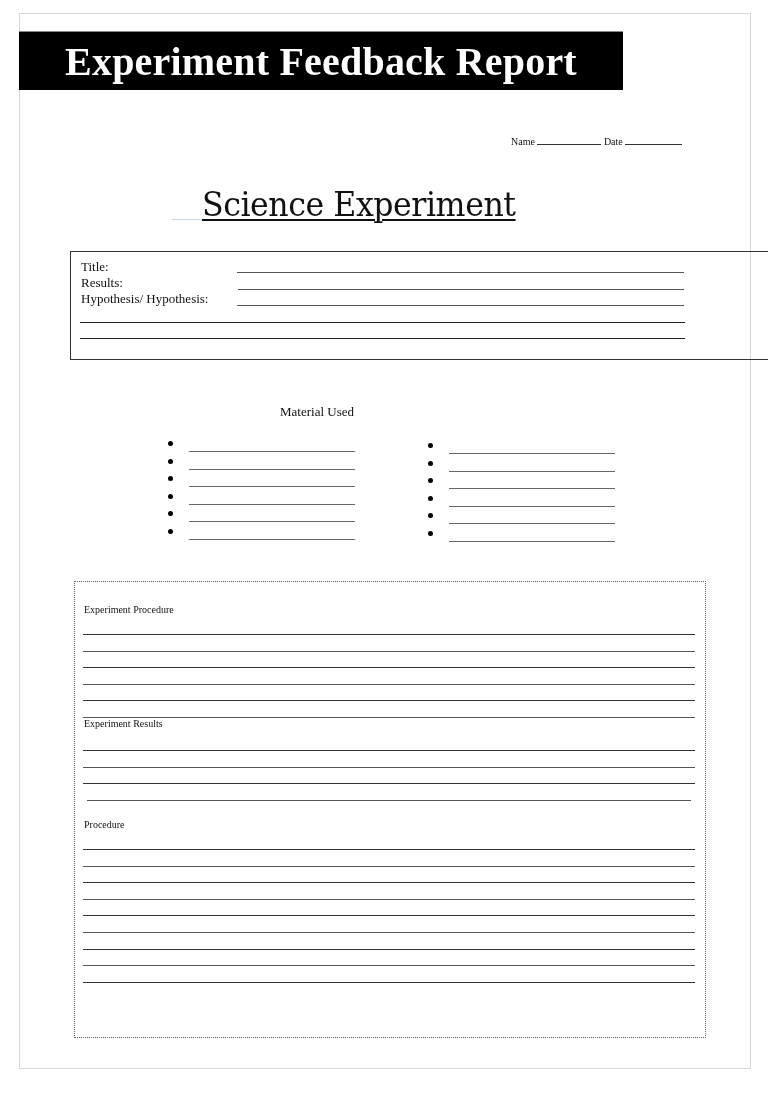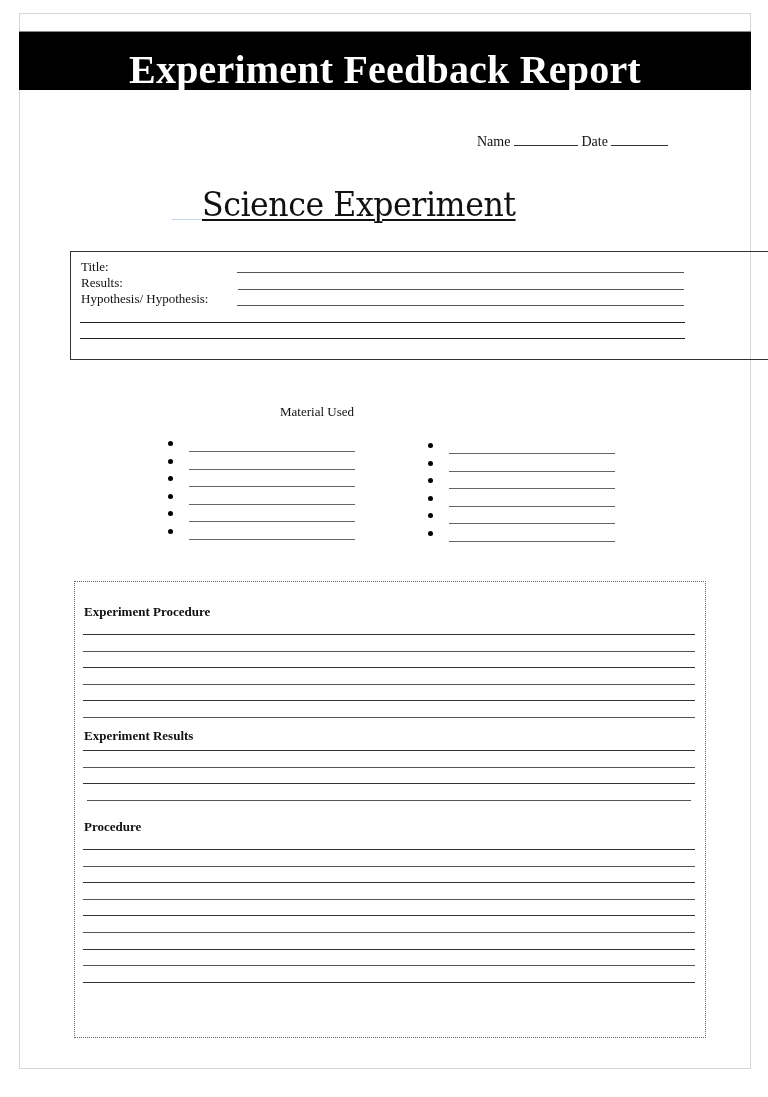--- a/index.html
+++ b/index.html
@@ -1,44 +1,44 @@
 <!DOCTYPE html>
 <html><head>
   <meta charset="utf-8">
   <style>
     html, body { margin: 0; padding: 0; background: #ffffff; }
     body { width: 768px; height: 1097px; position: relative; overflow: hidden;
            font-family: "Liberation Serif", "DejaVu Serif", serif; color: #111; }
     .page { position: absolute; left: 19px; top: 13px; width: 732px; height: 1056px;
             border: 1px solid #d6d6d6; box-sizing: border-box; background: #fff; }
-    .banner { position: absolute; left: 19px; top: 31px; width: 732px; height: 59px;
+    .banner { position: absolute; left: 19px; top: 31px; width: 604px; height: 59px;
               background: #000; border-top: 1px solid #888; box-sizing: border-box;
-              display: flex; align-items: flex-end; justify-content: center; }
+              display: flex; align-items: center; justify-content: center; }
     .banner h1 { margin: 0; color: #fff; font-weight: bold; font-size: 40px; letter-spacing: 0.2px;
                  font-family: "Liberation Serif", serif; line-height: 1; padding-top: 2px; }
-    .name-date { position: absolute; left: 477px; top: 134px; font-size: 14px; white-space: nowrap; }
+    .name-date { position: absolute; left: 511px; top: 134px; font-size: 10px; white-space: nowrap; }
     .blank { display: inline-block; border-bottom: 1px solid #333; vertical-align: baseline; height: 10px; }
     .subtitle { position: absolute; left: 202px; top: 184px; font-size: 34px;
                 text-decoration: underline; text-decoration-thickness: 2px; text-underline-offset: 3px;
                 font-family: "DejaVu Serif", serif; letter-spacing: -0.5px; transform: scaleX(0.93); transform-origin: left; }
     .subtitle-accent { position: absolute; left: 172px; top: 219px; width: 30px; height: 1px; background: #c6d6ea; }
 
     .info-box { position: absolute; left: 70px; top: 251px; width: 739px; height: 109px;
                 border: 1px solid #333; box-sizing: border-box; }
     .info-label { position: absolute; left: 10px; font-size: 13px; }
     .info-line { position: absolute; height: 1px; background: #555; }
 
     .materials-title { position: absolute; left: 0; width: 624px; top: 404px; text-align: center;
                        padding-left: 10px; box-sizing: border-box; font-size: 13px; }
     .bullet { position: absolute; width: 5px; height: 5px; border-radius: 50%; background: #000; }
     .mline { position: absolute; height: 1px; background: #666; width: 166px; }
 
     .section-box { position: absolute; left: 74px; top: 581px; width: 632px; height: 457px;
                    border: 1px dotted #666; box-sizing: border-box; }
-    .sec-label { position: absolute; left: 9px; font-size: 13px; font-weight: bold; }
+    .sec-label { position: absolute; left: 9px; font-size: 10px; }
     .sline { position: absolute; height: 1px; background: #333; }
   </style>
 </head>
 <body>
 
 <div class="page"></div>
 
 <div class="banner">
   <h1>Experiment Feedback Report</h1>
 </div>
@@ -94,21 +94,21 @@
   </div>
 
 <div class="section-box" id="sections">
     <div class="sec-label" style="top: 22px;">Experiment Procedure</div>
     <div class="sline" style="left: 8px; width: 612px; top: 52px; background: rgb(51, 51, 51);"></div>
     <div class="sline" style="left: 8px; width: 612px; top: 69px; background: rgb(85, 85, 85);"></div>
     <div class="sline" style="left: 8px; width: 612px; top: 85px; background: rgb(51, 51, 51);"></div>
     <div class="sline" style="left: 8px; width: 612px; top: 102px; background: rgb(85, 85, 85);"></div>
     <div class="sline" style="left: 8px; width: 612px; top: 118px; background: rgb(51, 51, 51);"></div>
     <div class="sline" style="left: 8px; width: 612px; top: 135px; background: rgb(85, 85, 85);"></div>
-    <div class="sec-label" style="top: 146px;">Experiment Results</div>
+    <div class="sec-label" style="top: 136px;">Experiment Results</div>
     <div class="sline" style="left: 8px; width: 612px; top: 168px; background: rgb(51, 51, 51);"></div>
     <div class="sline" style="left: 8px; width: 612px; top: 185px; background: rgb(85, 85, 85);"></div>
     <div class="sline" style="left: 8px; width: 612px; top: 201px; background: rgb(51, 51, 51);"></div>
     <div class="sline" style="left: 12px; width: 604px; top: 218px; background: rgb(85, 85, 85);"></div>
     <div class="sec-label" style="top: 237px;">Procedure</div>
     <div class="sline" style="left: 8px; width: 612px; top: 267px; background: rgb(51, 51, 51);"></div>
     <div class="sline" style="left: 8px; width: 612px; top: 284px; background: rgb(85, 85, 85);"></div>
     <div class="sline" style="left: 8px; width: 612px; top: 300px; background: rgb(51, 51, 51);"></div>
     <div class="sline" style="left: 8px; width: 612px; top: 317px; background: rgb(85, 85, 85);"></div>
     <div class="sline" style="left: 8px; width: 612px; top: 333px; background: rgb(51, 51, 51);"></div>

